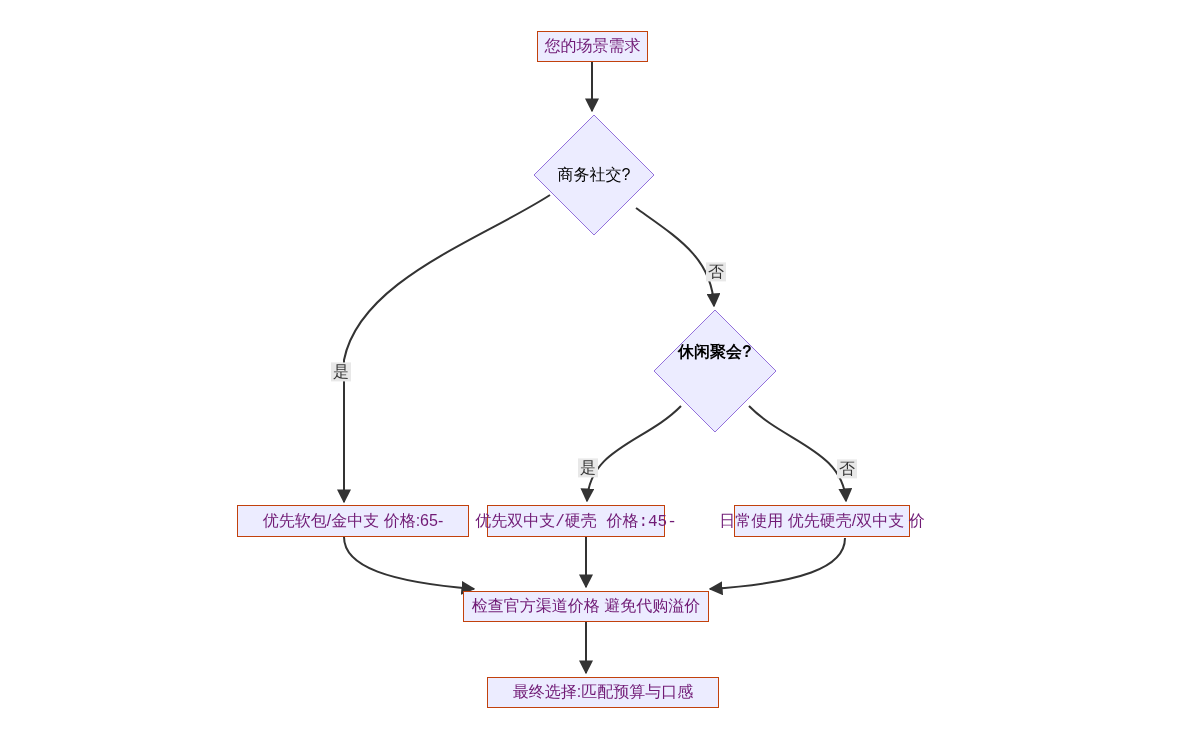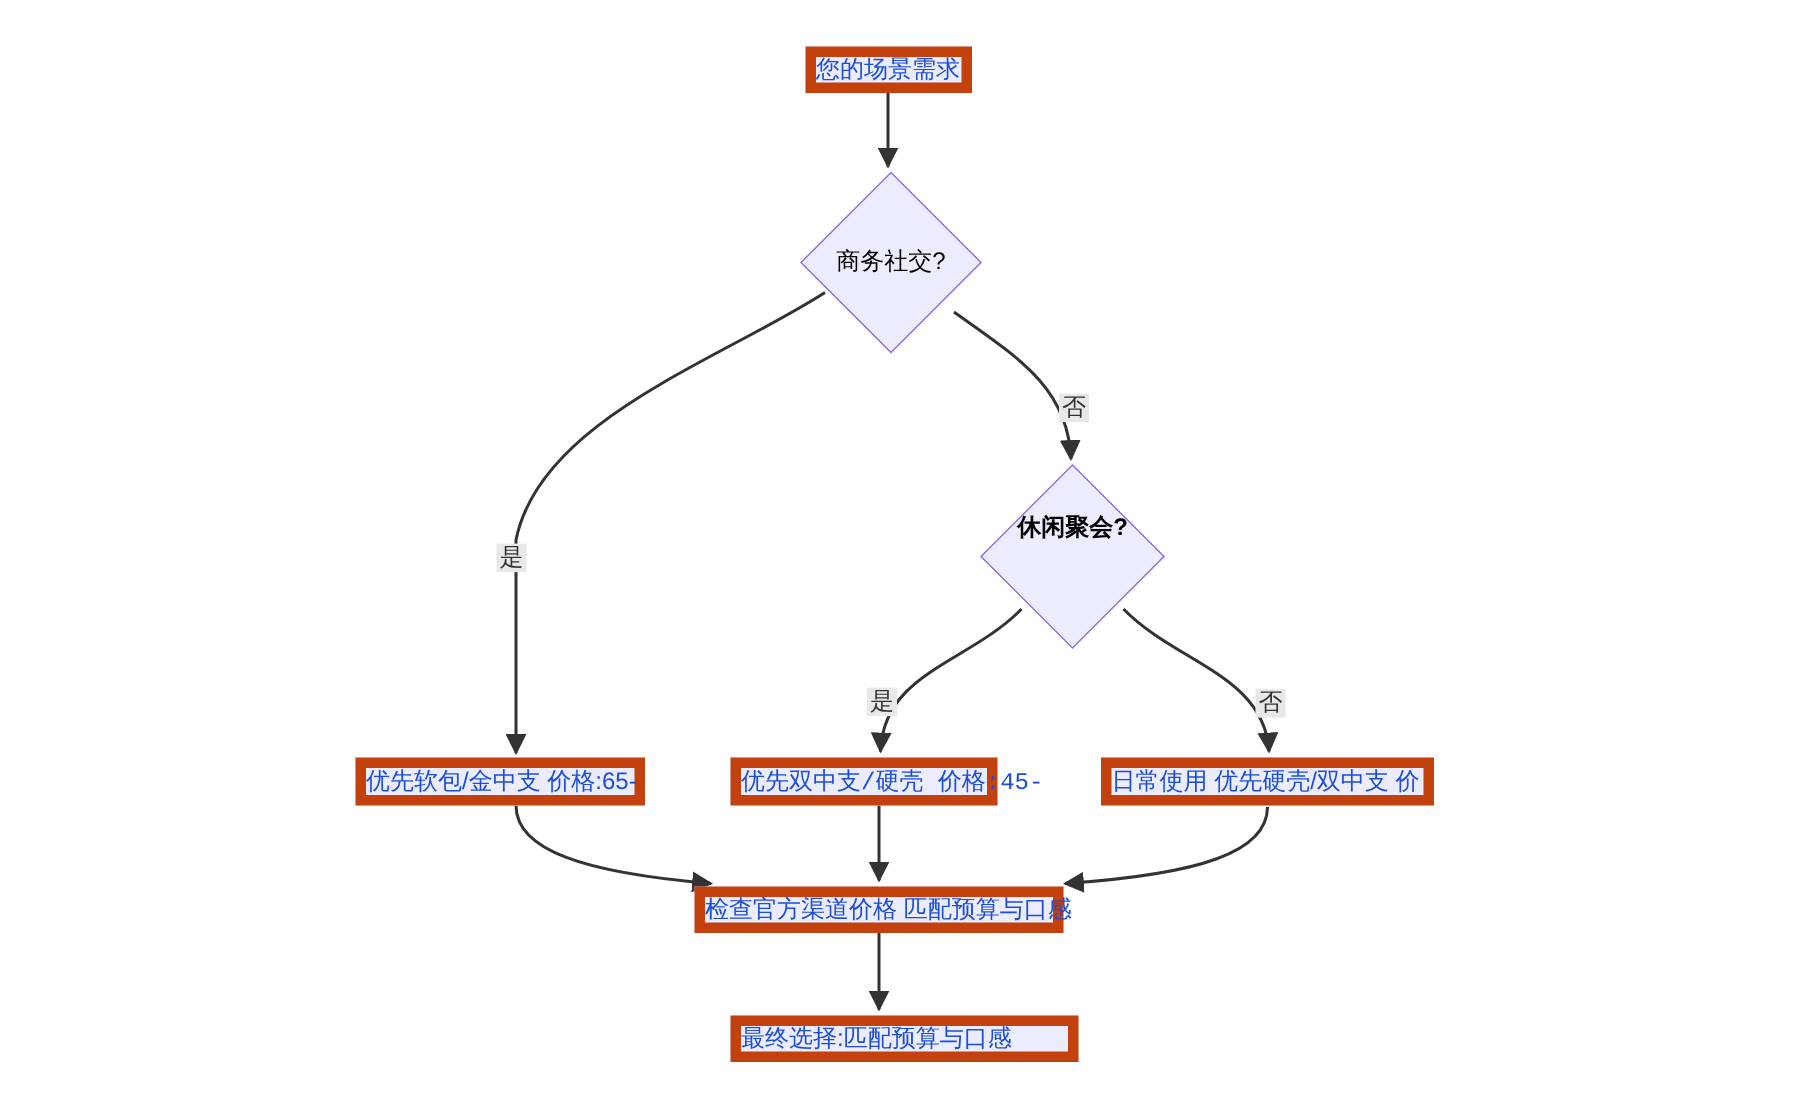--- a/index.html
+++ b/index.html
@@ -30,25 +30,26 @@
   }
   .diamond-shape {
     fill: #ECECFF;
     stroke: #9370DB;
     stroke-width: 1px;
   }
   .node {
     position: absolute;
     box-sizing: border-box;
     background: #ECECFF;
-    border: 7px solid #c2410c;
+    border: 1px solid #c2410c;
     display: flex;
     align-items: center;
+    justify-content: center;
     font-size: 16px;
-    color: #1d4ed8;
+    color: #701a75;
     white-space: nowrap;
   }
   .diamond-label {
     position: absolute;
     transform: translate(-50%, -50%);
     font-size: 16px;
     color: #000000;
     white-space: nowrap;
   }
   .edge-label {
@@ -85,34 +86,34 @@
     <path class="edge-path" d="M 344 537 C 344 567, 390 582, 474 589" marker-end="url(#arrow)"></path>
     <path class="edge-path" d="M 586 537 L 586 587" marker-end="url(#arrow)"></path>
     <path class="edge-path" d="M 845 538 C 845 568, 800 583, 710 589" marker-end="url(#arrow)"></path>
     <path class="edge-path" d="M 586 622 L 586 673" marker-end="url(#arrow)"></path>
   </svg>
 
   <div class="node" style="left:537px; top:31px; width:111px; height:31px;">
     <span>您的场景需求</span>
   </div>
 
-  <div class="node" style="left:237px; top:505px; width:193px; height:32px;">
+  <div class="node" style="left:237px; top:505px; width:232px; height:32px;">
     <span>优先软包/金中支 价格:65-</span>
   </div>
 
   <div class="node" style="left:487px; top:505px; width:178px; height:32px;font-family:Liberation Mono, monospace;">
     <span>优先双中支/硬壳 价格:45-</span>
   </div>
 
-  <div class="node" style="left:734px; top:505px; width:222px; height:32px;">
+  <div class="node" style="left:734px; top:505px; width:176px; height:32px;">
     <span>日常使用 优先硬壳/双中支 价</span>
   </div>
 
   <div class="node" style="left:463px; top:591px; width:246px; height:31px;">
-    <span>检查官方渠道价格 匹配预算与口感</span>
+    <span>检查官方渠道价格 避免代购溢价</span>
   </div>
 
   <div class="node" style="left:487px; top:677px; width:232px; height:31px;">
     <span>最终选择:匹配预算与口感</span>
   </div>
 
   <div class="diamond-label" style="left:594px; top:175px;">商务社交?</div>
   <div class="diamond-label" style="left:715px; top:352px;font-weight:bold;">休闲聚会?</div>
 
   <div class="edge-label" style="left:341px; top:372px;">是</div>

